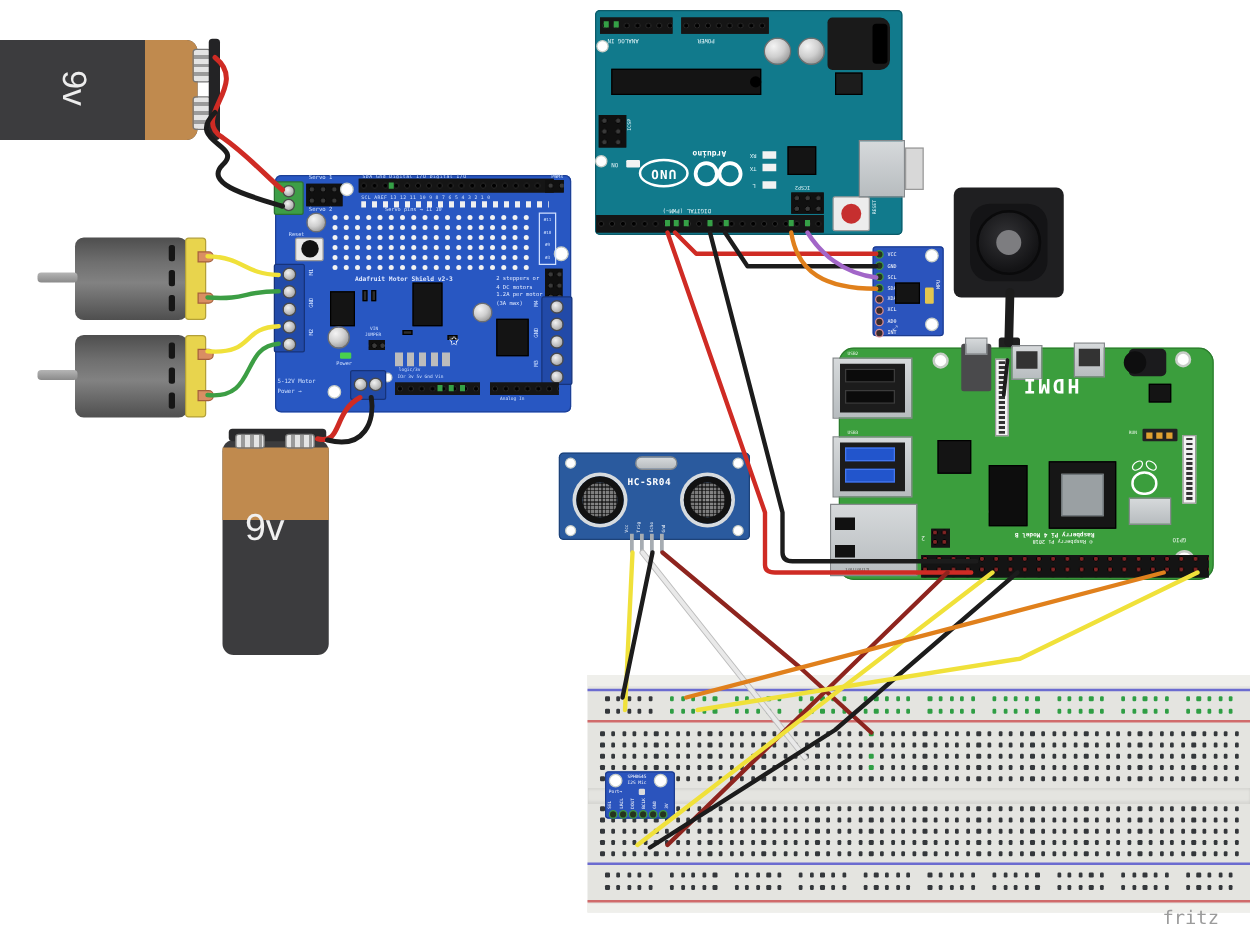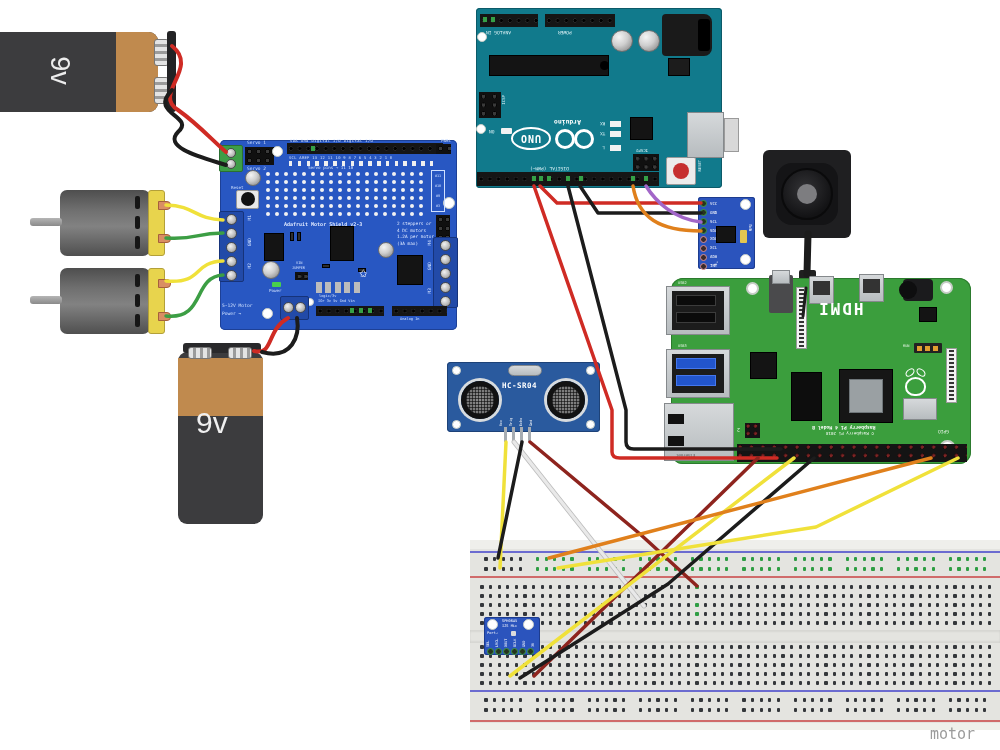--- a/index.html
+++ b/index.html
@@ -1285,21 +1285,21 @@
       <span class="vlab">GND</span>
       <span class="vlab">3V</span>
     </div>
   <span class="pad" style="left:487px;top:648px;z-index:6;"></span>
   <span class="pad" style="left:495px;top:648px;z-index:6;"></span>
   <span class="pad" style="left:503px;top:648px;z-index:6;"></span>
   <span class="pad" style="left:511px;top:648px;z-index:6;"></span>
   <span class="pad" style="left:519px;top:648px;z-index:6;"></span>
   <span class="pad" style="left:527px;top:648px;z-index:6;"></span>
 
-  <div class="t" style="left:930px;top:727px;font-size:15px;color:#9b9b9b;">motor</div>
+  <div class="t" style="left:930px;top:727px;font-size:15px;color:#9b9b9b;">fritz</div>
 
   <svg id="wire-layer" class="wirelayer" width="1000" height="750" viewBox="0 0 1000 750">
       <path d="M172,46 C200,68 152,94 178,110 C198,124 214,142 226,152" stroke="#cf2b24" stroke-width="4" fill="none" stroke-linecap="round" stroke-linejoin="round"></path>
       <path d="M172,90 C148,114 196,116 178,132 C162,148 204,158 226,165" stroke="#1c1c1c" stroke-width="4" fill="none" stroke-linecap="round" stroke-linejoin="round"></path>
       <path d="M166,205 C196,206 194,219 223,220" stroke="#f0e13a" stroke-width="3.5" fill="none" stroke-linecap="round" stroke-linejoin="round"></path>
       <path d="M166,238 C198,240 194,233 223,233" stroke="#3c9e44" stroke-width="3.5" fill="none" stroke-linecap="round" stroke-linejoin="round"></path>
       <path d="M166,281 C204,284 192,262 223,261" stroke="#f0e13a" stroke-width="3.5" fill="none" stroke-linecap="round" stroke-linejoin="round"></path>
       <path d="M166,316 C206,320 192,277 223,275" stroke="#3c9e44" stroke-width="3.5" fill="none" stroke-linecap="round" stroke-linejoin="round"></path>
       <path d="M254,351 C274,356 266,330 288,318" stroke="#cf2b24" stroke-width="4" fill="none" stroke-linecap="round" stroke-linejoin="round"></path>
       <path d="M262,352 C292,360 300,336 297,318" stroke="#1c1c1c" stroke-width="4" fill="none" stroke-linecap="round" stroke-linejoin="round"></path>

